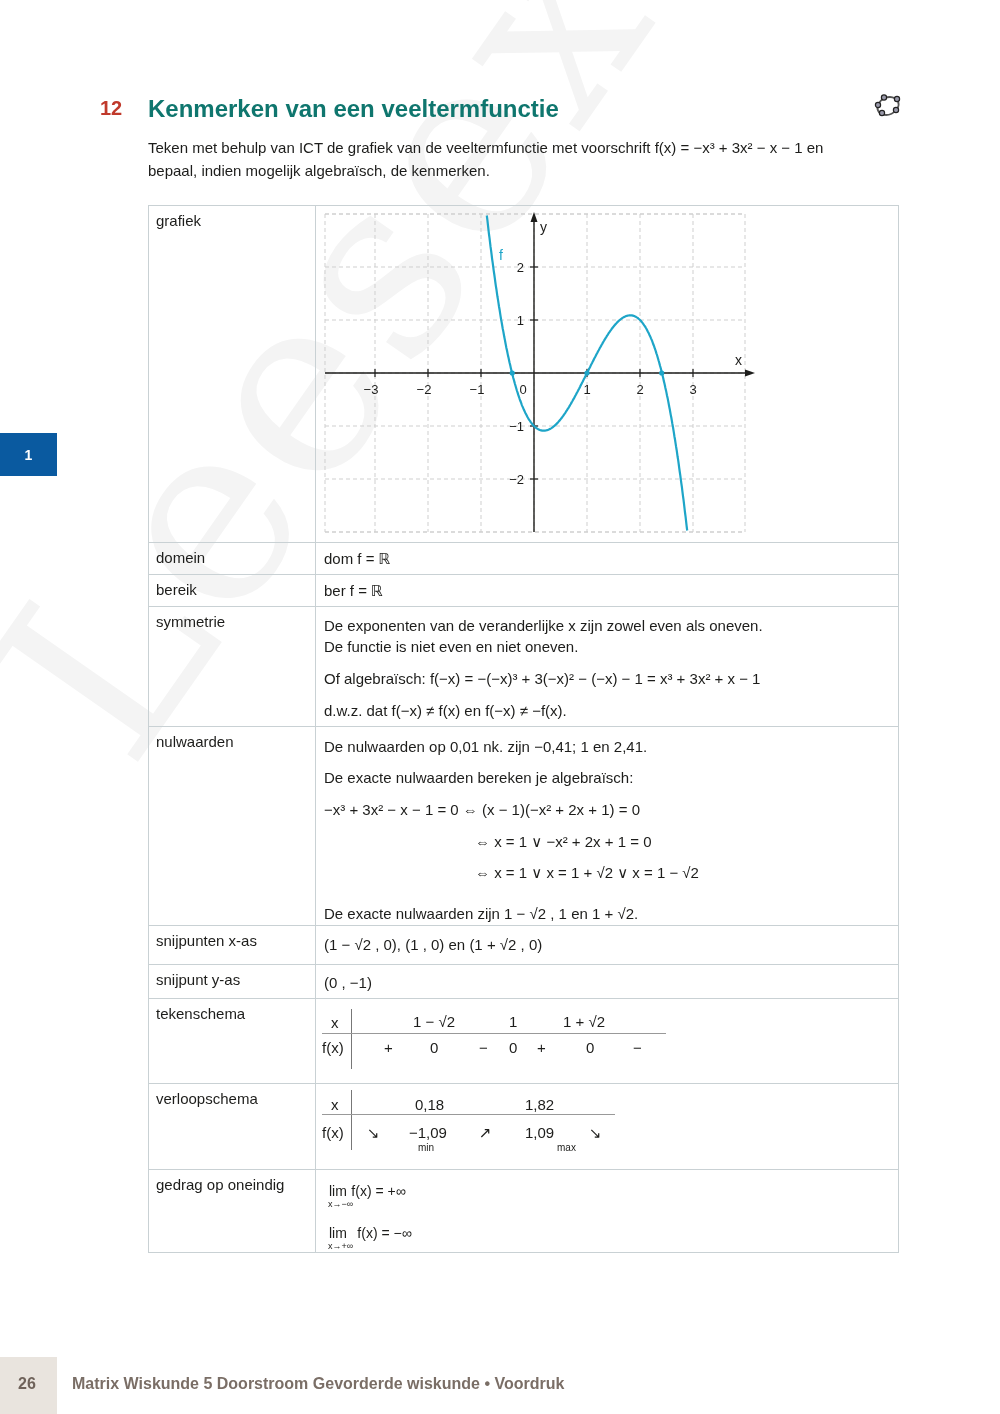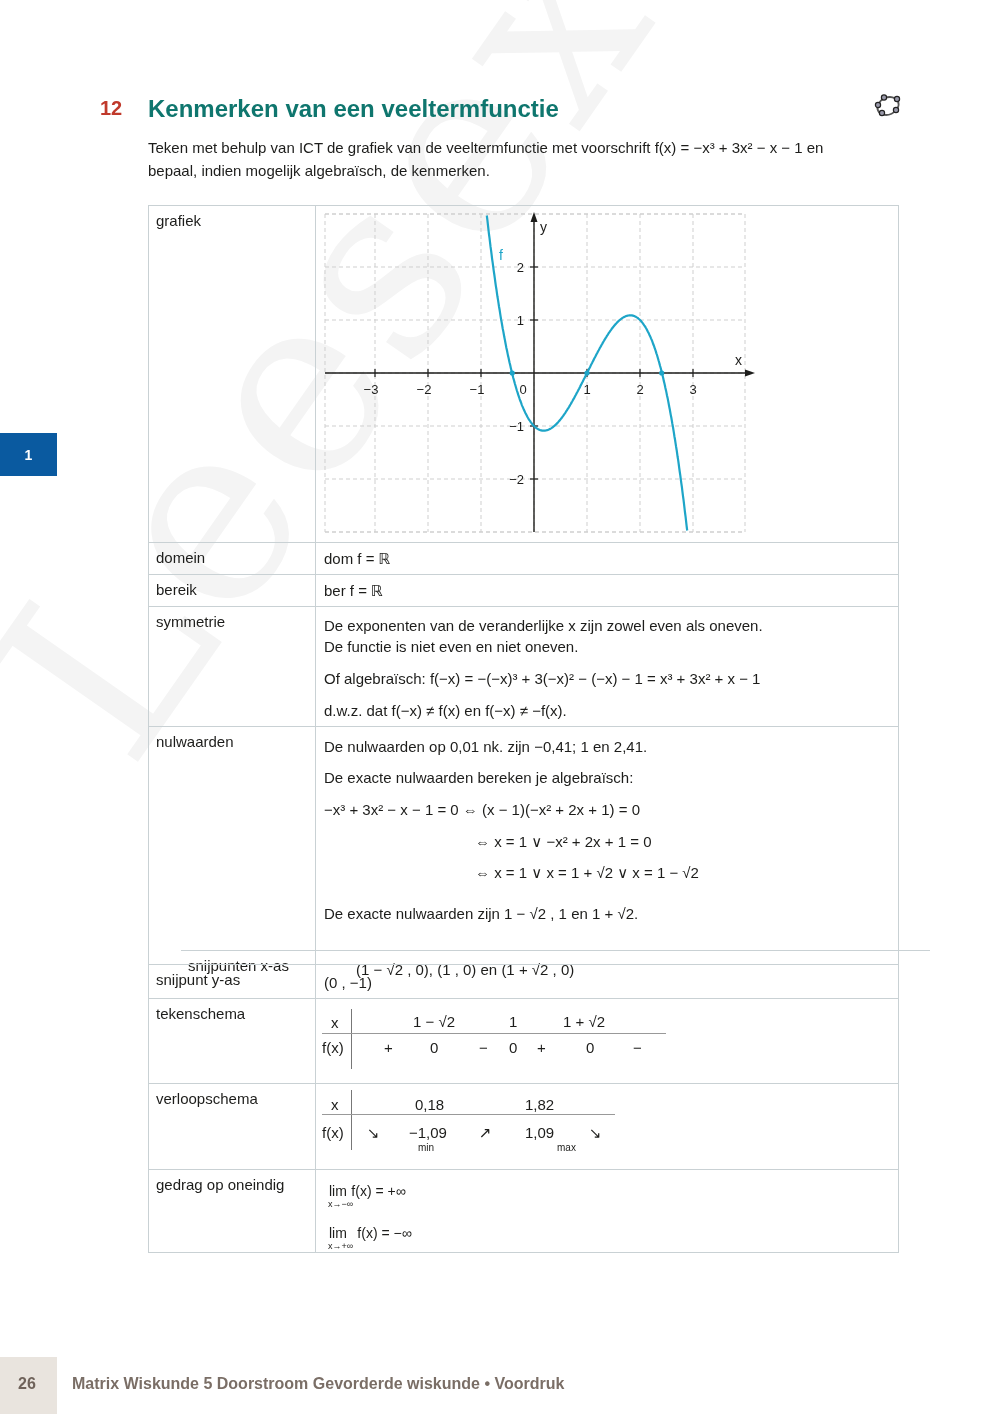--- a/index.html
+++ b/index.html
@@ -139,21 +139,21 @@
   <div class="row" style="top:520px;height:203px;">
     <div class="label">nulwaarden</div>
     <div class="cell" style="top:11px;">De nulwaarden op 0,01 nk. zijn −0,41; 1 en 2,41.</div>
     <div class="cell" style="top:42px;">De exacte nulwaarden bereken je algebraïsch:</div>
     <div class="cell" style="top:74px;">−x³ + 3x² − x − 1 = 0 ⇔ (x − 1)(−x² + 2x + 1) = 0</div>
     <div class="cell" style="top:106px;left:326px;">⇔ x = 1 ∨ −x² + 2x + 1 = 0</div>
     <div class="cell" style="top:137px;left:326px;">⇔ x = 1 ∨ x = 1 + √2 ∨ x = 1 − √2</div>
     <div class="cell" style="top:178px;">De exacte nulwaarden zijn 1 − √2 , 1 en 1 + √2.</div>
   </div>
 
-  <div class="row" style="top:744px;height:35px;margin-left:32px;">
+  <div class="row" style="top:719px;height:35px;">
     <div class="label">snijpunten x-as</div>
     <div class="cell" style="top:10px;">(1 − √2 , 0), (1 , 0) en (1 + √2 , 0)</div>
   </div>
 
   <div class="row" style="top:758px;height:34px;">
     <div class="label">snijpunt y-as</div>
     <div class="cell" style="top:9px;">(0 , −1)</div>
   </div>
 
   <div class="row" style="top:792px;height:85px;">

